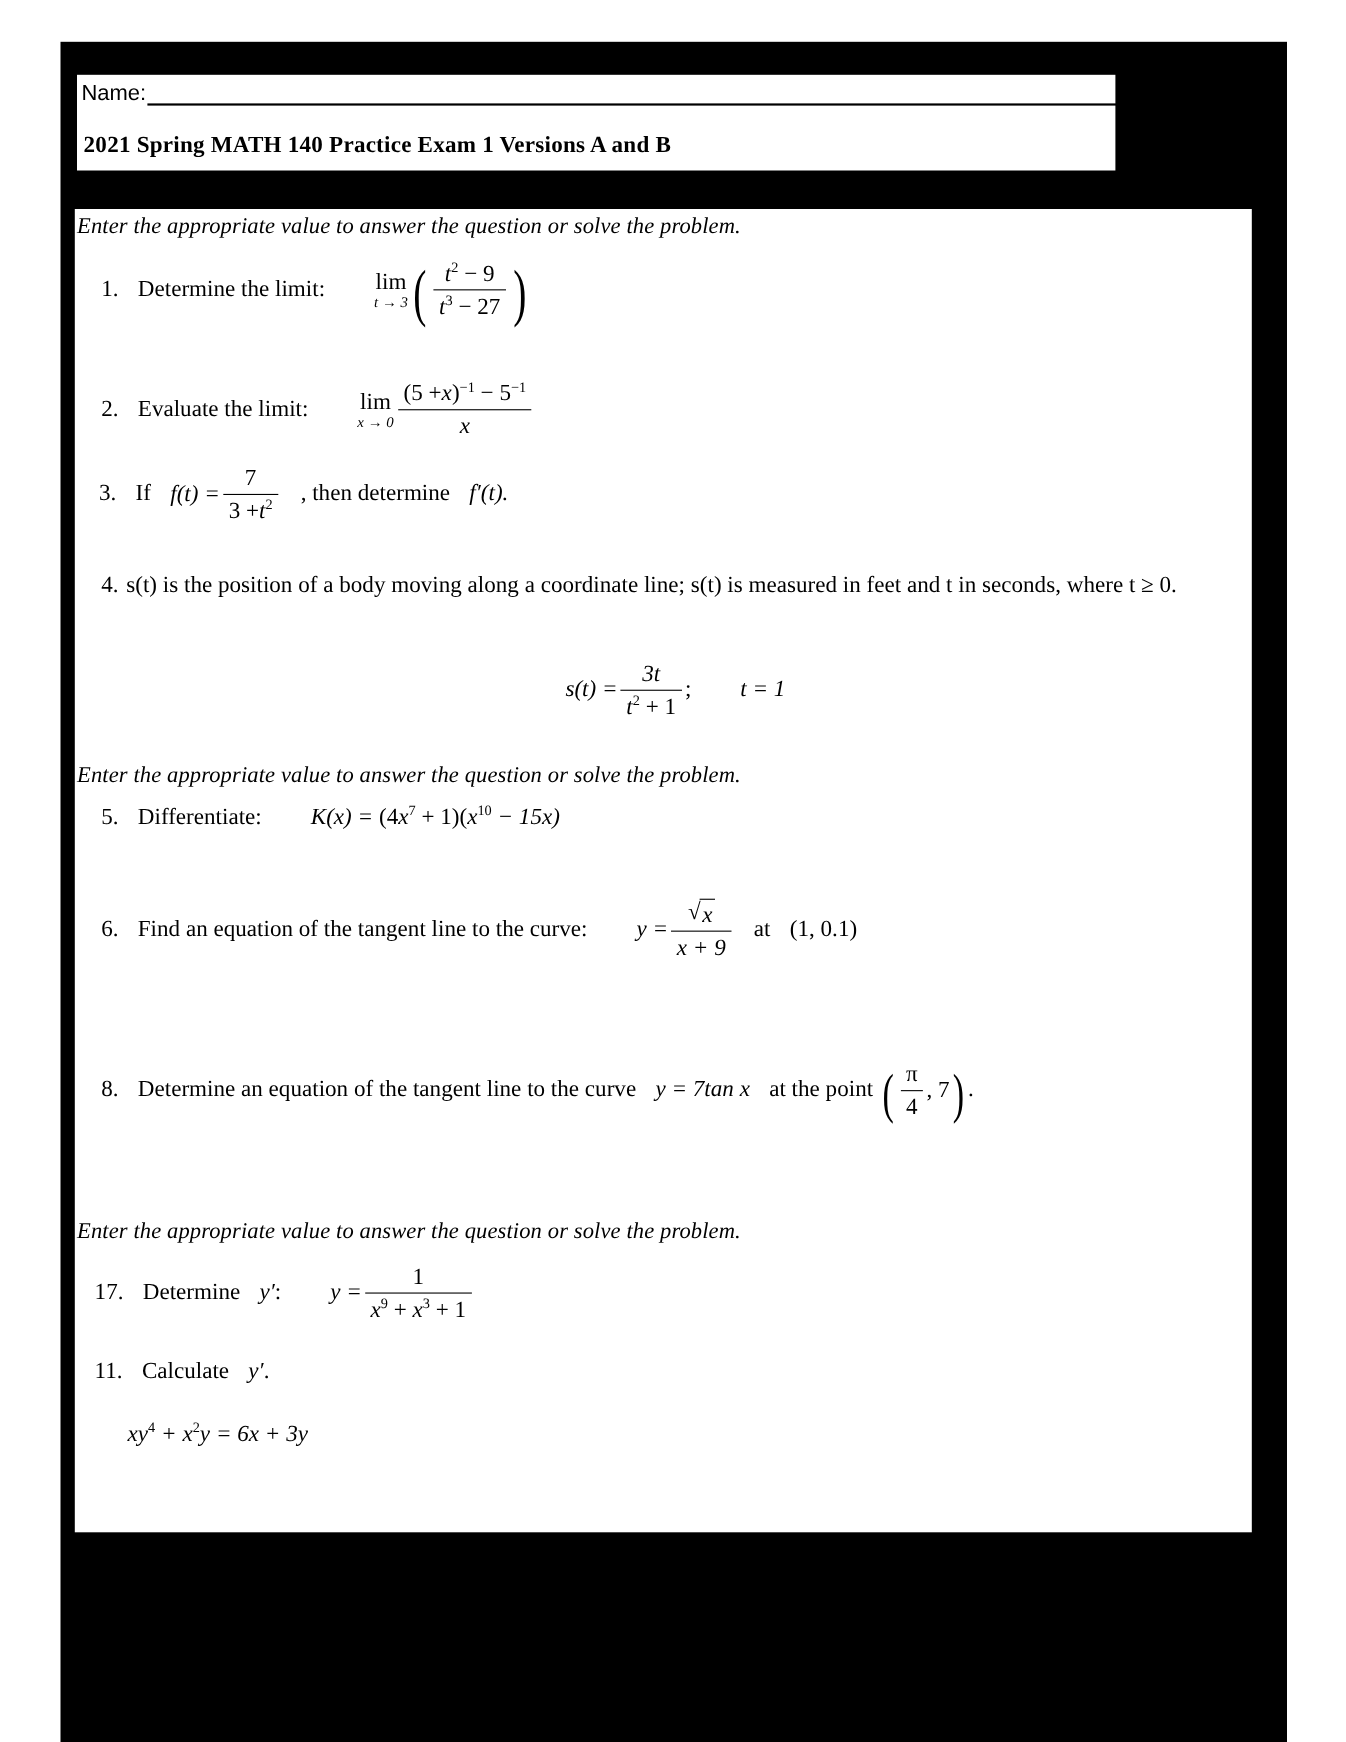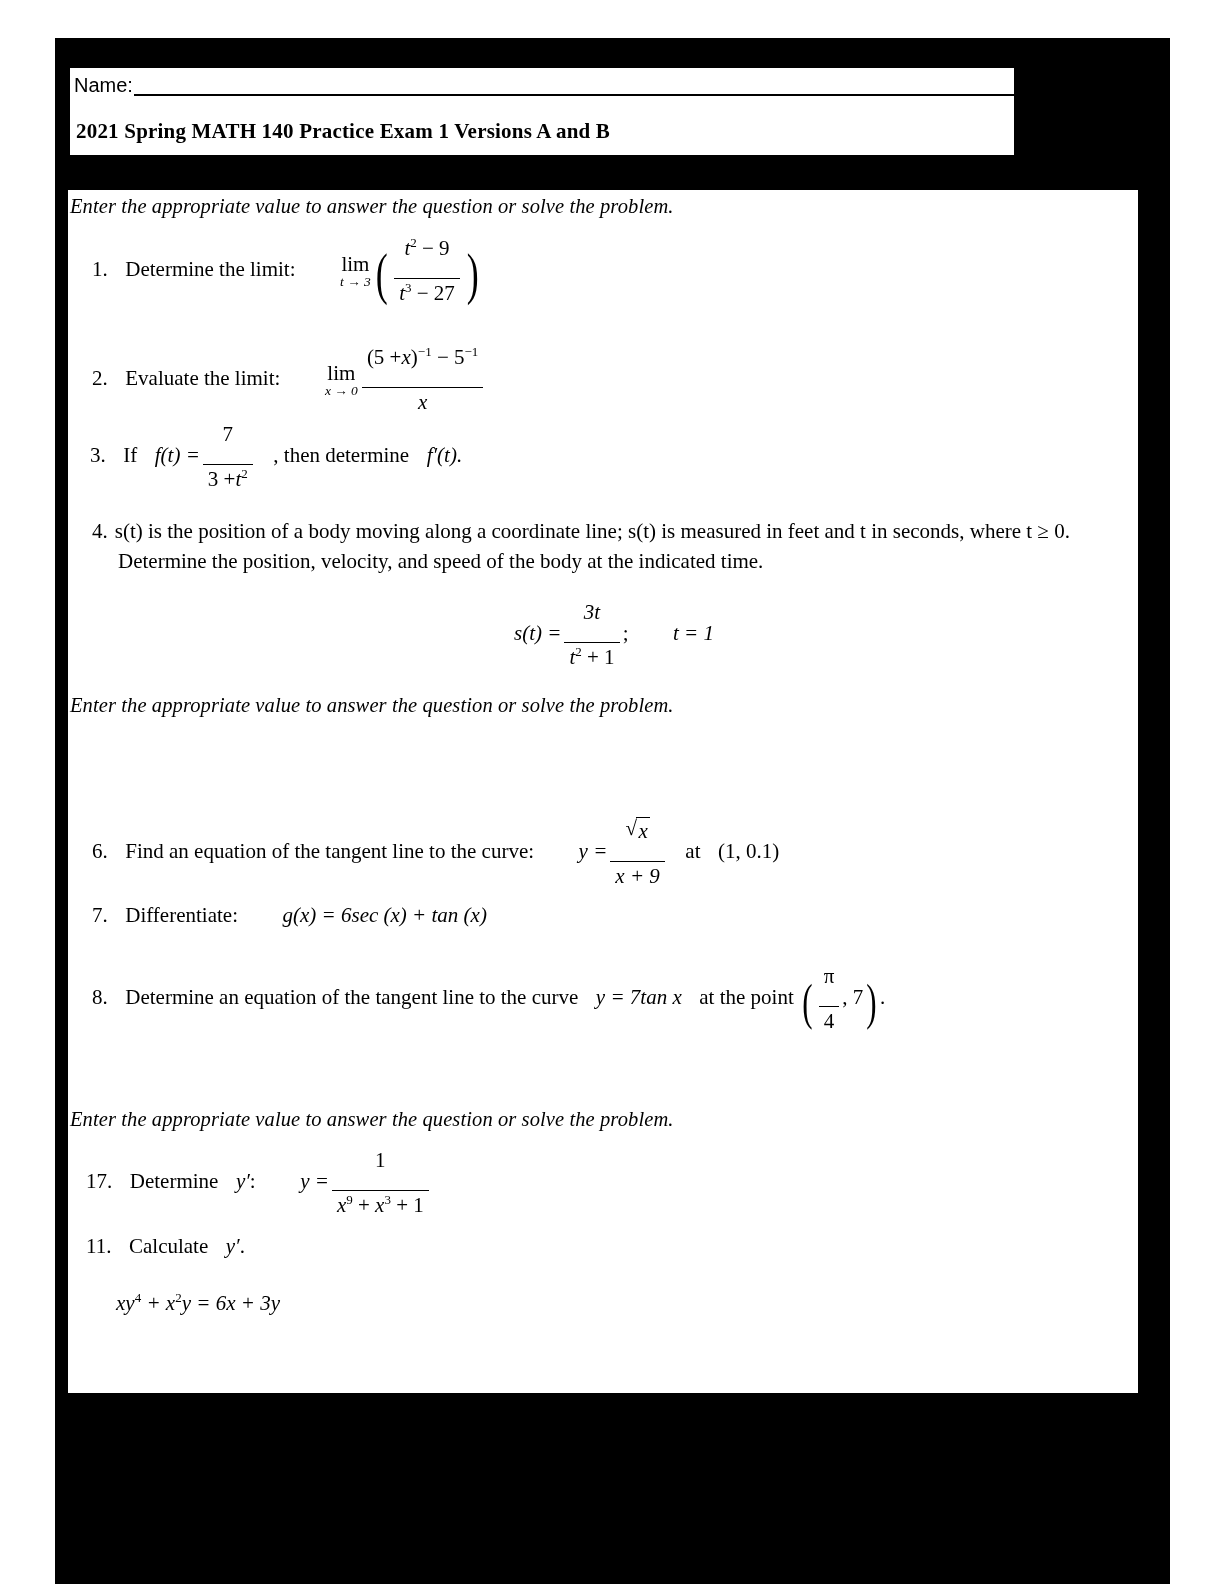--- a/index.html
+++ b/index.html
@@ -124,21 +124,21 @@
   .frac {
     display: inline-flex;
     flex-direction: column;
     vertical-align: middle;
     text-align: center;
     margin: 0 3px;
     position: relative;
     top: -1px;
   }
   .frac > .num {
-    padding: 0 5px 17px 5px;
+    padding: 0 5px 2px 5px;
     border-bottom: 1.6px solid #000;
     white-space: nowrap;
   }
   .frac > .den {
     padding: 1px 5px 0 5px;
     white-space: nowrap;
   }
 
   
   .limop {
@@ -257,61 +257,63 @@
         <span class="gap-sm"></span>
         <span class="mi">f′(t).</span>
       </div>
 
       <div class="problem" style="left:24px; top:326px; line-height:30px;">
         <div style="display:flex;">
           <span class="pnum">4.</span>
           <span class="gap-sm"></span>
           <span style="white-space:nowrap;">s(t) is the position of a body moving along a coordinate line; s(t) is measured in feet and t in seconds, where t ≥ 0.</span>
         </div>
-        <div style="margin-left:26px;">Determine the position, velocity, and speed of the body at the indicated time.</div>
       </div>
 
       <div class="problem" style="left:446px; top:410px;">
         <span class="math">
           <span class="mi">s(t) =</span><span class="frac">
             <span class="num mi">3t</span>
             <span class="den"><span class="mi">t</span><sup class="exp">2</sup> <span>+ 1</span></span>
           </span><span>;</span>
           <span class="gap-lg"></span>
           <span class="mi">t = 1</span>
         </span>
       </div>
 
       <div class="instruction" style="left:2px; top:503px;">Enter the appropriate value to answer the question or solve the problem.</div>
 
+      <div class="problem" style="left:24px; top:539px;">
+        <span class="pnum">5.</span>
+        <span class="gap-sm"></span>
+        <span class="prompt">Differentiate:</span>
+        <span class="gap-lg"></span>
+        <span class="math">
+          <span class="mi">K(x) =</span>
+          <span>(4</span><span class="mi">x</span><sup class="exp">7</sup> <span>+ 1)</span><span>(</span><span class="mi">x</span><sup class="exp">10</sup> <span class="mi">− 15x)</span>
+        </span>
+      </div>
 
       <div class="problem" style="left:24px; top:627px;">
         <span class="pnum">6.</span>
         <span class="gap-sm"></span>
         <span class="prompt">Find an equation of the tangent line to the curve:</span>
         <span class="gap-lg"></span>
         <span class="math">
           <span class="mi">y =</span><span class="frac">
             <span class="num"><span class="radical"><span class="radicand mi">x</span></span></span>
             <span class="den mi">x + 9</span>
           </span>
           <span class="gap-sm"></span>
           <span>at</span>
           <span class="gap-sm"></span>
           <span>(1, 0.1)</span>
         </span>
       </div>
 
-      <div class="problem" style="left:24px; top:712px;">
-        <span class="pnum">7.</span>
-        <span class="gap-sm"></span>
-        <span class="prompt">Differentiate:</span>
-        <span class="gap-lg"></span>
-        <span class="math mi">g(x)  =  6sec (x)  +  tan (x)</span>
-      </div>
 
       <div class="problem" style="left:24px; top:774px;">
         <span class="pnum">8.</span>
         <span class="gap-sm"></span>
         <span>Determine an equation of the tangent line to the curve</span>
         <span class="gap-sm"></span>
         <span class="math mi">y  =  7tan x</span>
         <span class="gap-sm"></span>
         <span>at the point</span>
         <span class="math"><span class="bigparen tall">(</span><span class="frac">

